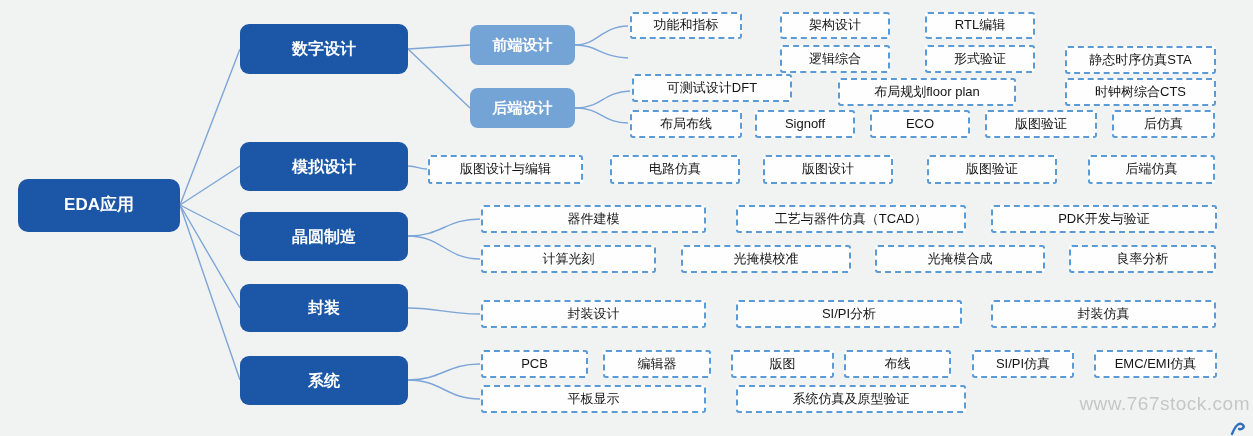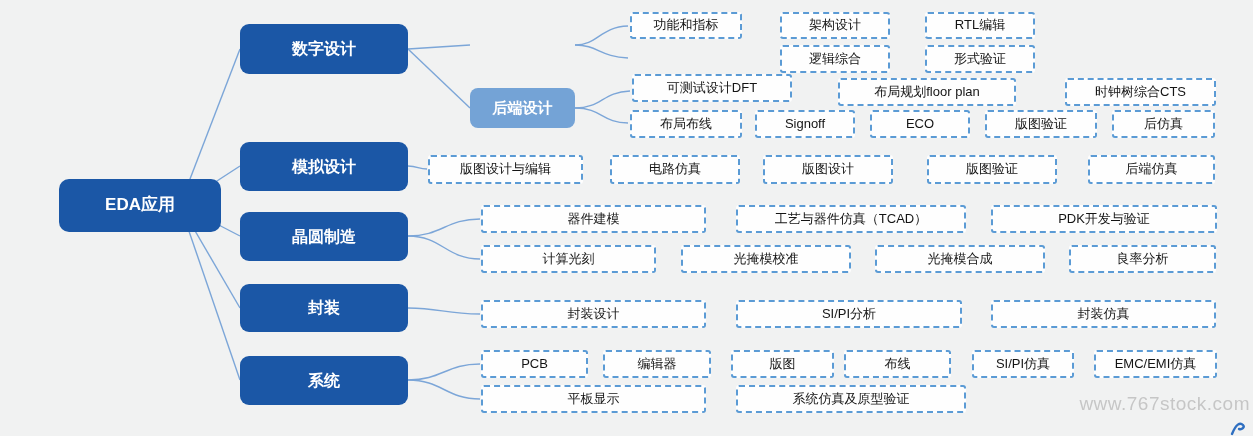--- a/index.html
+++ b/index.html
@@ -10,21 +10,20 @@
   }
   .connectors{position:absolute;left:0;top:0;width:1253px;height:436px;}
   .node{
     position:absolute;box-sizing:border-box;
     display:flex;align-items:center;justify-content:center;
     text-align:center;line-height:1.1;white-space:nowrap;
   }
   .root{
     background:var(--primary,#1b57a6);color:#fff;font-weight:bold;font-size:17px;
     border-radius:10px;
-    margin-left:41px;
   }
   .n1{
     background:var(--primary,#1b57a6);color:#fff;font-weight:bold;font-size:16px;
     border-radius:9px;
   }
   .n2{
     background:var(--secondary,#74a3d6);color:#fff;font-weight:bold;font-size:15px;
     border-radius:8px;
   }
   .leaf{
@@ -72,28 +71,30 @@
   </svg>
 
   <div class="node root" style="left:18px;top:179px;width:162px;height:53px">EDA应用</div>
 
   <div class="node n1" style="left:240px;top:24px;width:168px;height:50px">数字设计</div>
   <div class="node n1" style="left:240px;top:142px;width:168px;height:49px">模拟设计</div>
   <div class="node n1" style="left:240px;top:212px;width:168px;height:49px">晶圆制造</div>
   <div class="node n1" style="left:240px;top:284px;width:168px;height:48px">封装</div>
   <div class="node n1" style="left:240px;top:356px;width:168px;height:49px">系统</div>
 
+  <div class="node n2" style="left:470px;top:25px;width:105px;height:40px">前端设计</div>
   <div class="node leaf" style="left:630px;top:12px;width:112px;height:27px">功能和指标</div>
 
   <div class="node n2" style="left:470px;top:88px;width:105px;height:40px">后端设计</div>
   <div class="node leaf" style="left:780px;top:12px;width:110px;height:27px">架构设计</div>
   <div class="node leaf" style="left:925px;top:12px;width:110px;height:27px">RTL编辑</div>
 
   <div class="node leaf" style="left:780px;top:45px;width:110px;height:28px">逻辑综合</div>
   <div class="node leaf" style="left:925px;top:45px;width:110px;height:28px">形式验证</div>
+  <div class="node leaf" style="left:1065px;top:46px;width:151px;height:28px">静态时序仿真STA</div>
 
   <div class="node leaf" style="left:632px;top:74px;width:160px;height:28px">可测试设计DFT</div>
   <div class="node leaf" style="left:838px;top:78px;width:178px;height:28px">布局规划floor plan</div>
   <div class="node leaf" style="left:1065px;top:78px;width:151px;height:28px">时钟树综合CTS</div>
 
   <div class="node leaf" style="left:630px;top:110px;width:112px;height:28px">布局布线</div>
   <div class="node leaf" style="left:755px;top:110px;width:100px;height:28px">Signoff</div>
   <div class="node leaf" style="left:870px;top:110px;width:100px;height:28px">ECO</div>
   <div class="node leaf" style="left:985px;top:110px;width:112px;height:28px">版图验证</div>
   <div class="node leaf" style="left:1112px;top:110px;width:103px;height:28px">后仿真</div>

